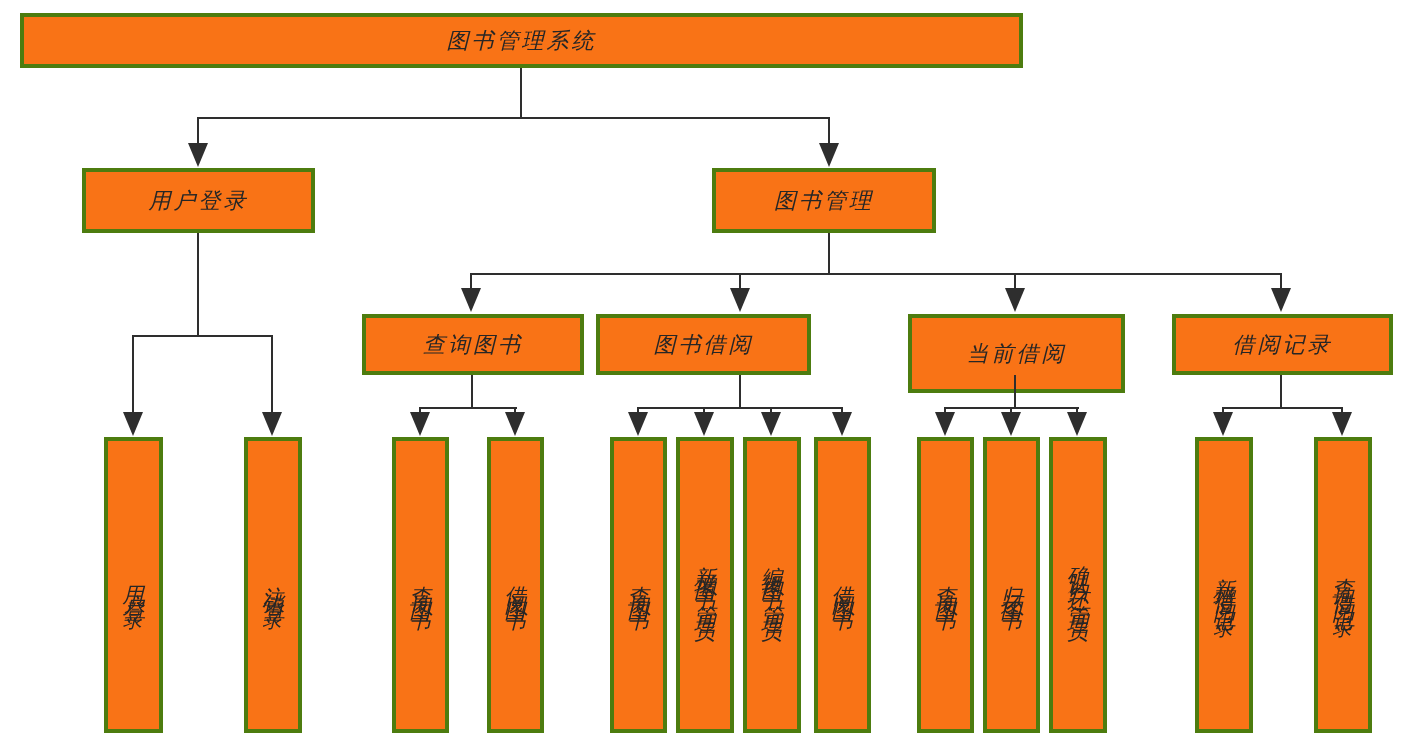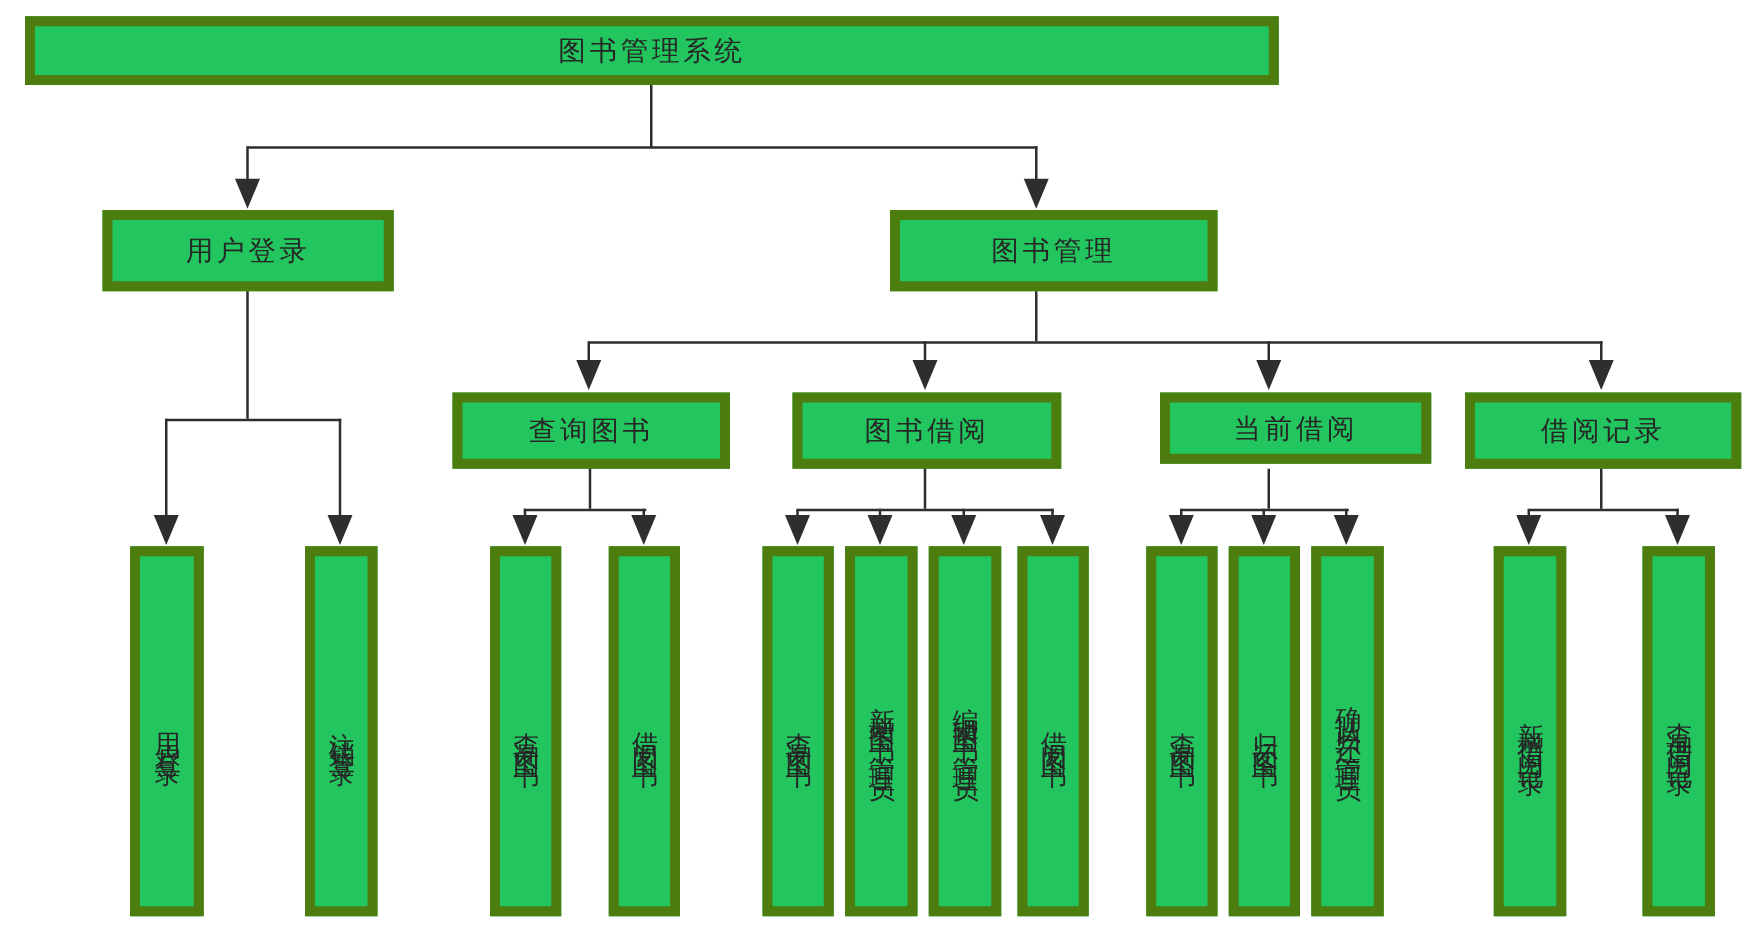--- a/index.html
+++ b/index.html
@@ -1,20 +1,20 @@
 <!DOCTYPE html>
 <html><head>
 <meta charset="utf-8">
 <style>
   html,body{margin:0;padding:0;background:#ffffff;}
   body{width:1405px;height:747px;position:relative;overflow:hidden;
        font-family:"Liberation Sans","DejaVu Sans",sans-serif;}
   .stage{position:absolute;left:0;top:0;width:1405px;height:747px;}
-  .box{position:absolute;box-sizing:border-box;border:8px solid #4d7c0f;background:#22c55e;
-       display:flex;align-items:center;justify-content:center;}
+  .box{position:absolute;box-sizing:border-box;border:4px solid #4d7c0f;background:#f97316;
+       display:flex;align-items:center;justify-content:center;font-style:italic;}
   .hlabel{font-size:22px;letter-spacing:3px;color:#262626;white-space:nowrap;}
   .vlabel{writing-mode:vertical-rl;text-orientation:mixed;font-size:21px;letter-spacing:8px;
           color:#262626;line-height:1;}
   .line{position:absolute;background:#2e2e2e;}
   .arrow{position:absolute;width:0;height:0;
          border-left:10px solid transparent;border-right:10px solid transparent;
          border-top:24px solid #2e2e2e;}
   .watermark{position:absolute;left:1186px;top:712px;font-size:19px;color:#b0b0b0;
              letter-spacing:1px;white-space:nowrap;z-index:5;}
 </style>
@@ -30,21 +30,21 @@
   <div class="line" style="left:520px;top:68px;width:2px;height:50px;"></div>
   <div class="line" style="left:198px;top:117px;width:632px;height:2px;"></div>
   <div class="line" style="left:197px;top:117px;width:2px;height:30px;"></div>
   <div class="line" style="left:828px;top:117px;width:2px;height:30px;"></div>
   <div class="arrow" style="left:188px;top:143px;"></div>
   <div class="arrow" style="left:819px;top:143px;"></div>
 
   <div class="box" style="left:82px;top:168px;width:233px;height:65px;">
     <span class="hlabel">用户登录</span>
   </div>
-  <div class="box" style="left:712px;top:168px;width:262px;height:65px;">
+  <div class="box" style="left:712px;top:168px;width:224px;height:65px;">
     <span class="hlabel">图书管理</span>
   </div>
 
   <div class="line" style="left:197px;top:233px;width:2px;height:102px;"></div>
   <div class="line" style="left:132px;top:335px;width:141px;height:2px;"></div>
   <div class="line" style="left:132px;top:335px;width:2px;height:80px;"></div>
   <div class="line" style="left:271px;top:335px;width:2px;height:80px;"></div>
   <div class="arrow" style="left:123px;top:412px;"></div>
   <div class="arrow" style="left:262px;top:412px;"></div>
 
@@ -55,24 +55,24 @@
   <div class="line" style="left:1014px;top:273px;width:2px;height:18px;"></div>
   <div class="line" style="left:1280px;top:273px;width:2px;height:18px;"></div>
   <div class="arrow" style="left:461px;top:288px;"></div>
   <div class="arrow" style="left:730px;top:288px;"></div>
   <div class="arrow" style="left:1005px;top:288px;"></div>
   <div class="arrow" style="left:1271px;top:288px;"></div>
 
   <div class="box" style="left:362px;top:314px;width:222px;height:61px;">
     <span class="hlabel">查询图书</span>
   </div>
-  <div class="box" style="left:634px;top:314px;width:215px;height:61px;">
+  <div class="box" style="left:596px;top:314px;width:215px;height:61px;">
     <span class="hlabel">图书借阅</span>
   </div>
-  <div class="box" style="left:908px;top:314px;width:217px;height:57px;margin-left:20px;">
+  <div class="box" style="left:908px;top:314px;width:217px;height:79px;">
     <span class="hlabel">当前借阅</span>
   </div>
   <div class="box" style="left:1172px;top:314px;width:221px;height:61px;">
     <span class="hlabel">借阅记录</span>
   </div>
 
   <div class="line" style="left:471px;top:375px;width:2px;height:32px;"></div>
   <div class="line" style="left:739px;top:375px;width:2px;height:32px;"></div>
   <div class="line" style="left:1014px;top:375px;width:2px;height:32px;"></div>
   <div class="line" style="left:1280px;top:375px;width:2px;height:32px;"></div>

